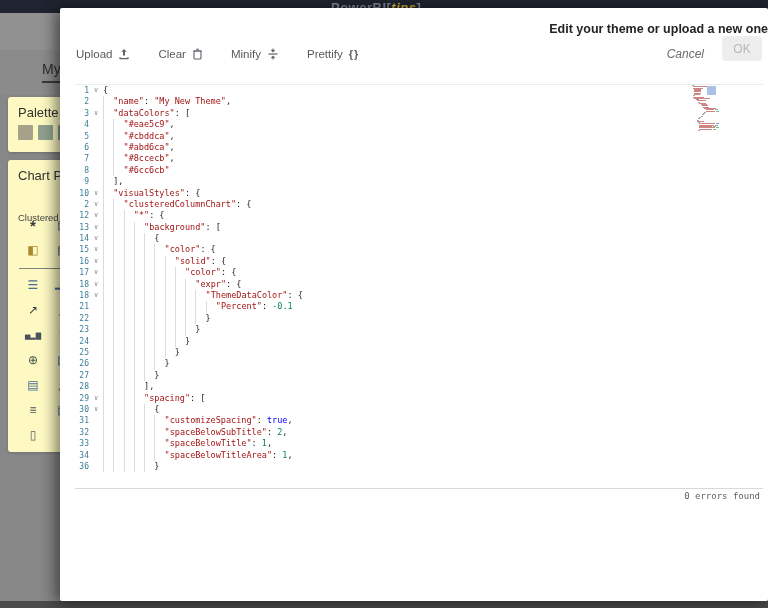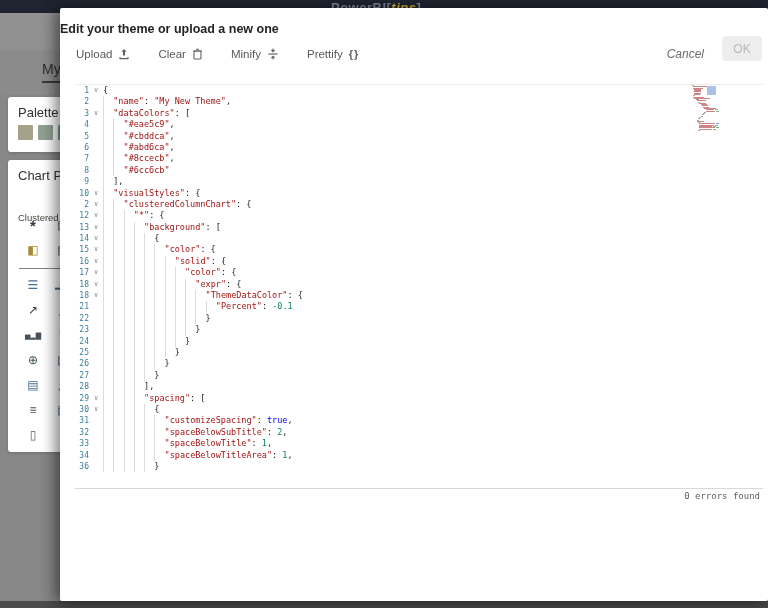--- a/index.html
+++ b/index.html
@@ -8,37 +8,37 @@
 
   
   .underlay{position:absolute;inset:0;background:#878787;}
   .band-upper{position:absolute;left:0;top:13px;width:768px;height:37px;background:#919191;}
   .band-lower{position:absolute;left:0;top:50px;width:768px;height:45px;background:#8b8b8b;}
   .topbar{position:absolute;left:0;top:0;width:768px;height:13px;background:#1f2430;overflow:hidden;z-index:1;}
   .brand{position:absolute;left:331px;top:0;font-size:13px;font-weight:bold;color:#7c8795;white-space:nowrap;letter-spacing:.5px;}
   .brand .tips{color:#d2a73e;font-style:italic;font-weight:bold;}
   .tab-my{position:absolute;left:42px;top:61px;font-size:14px;color:#2e2e2b;}
   .tab-underline{position:absolute;left:42px;top:81px;width:40px;height:2px;background:#3a3a36;}
-  .card{position:absolute;background:#ffffff;border-radius:3px;box-shadow:0 1px 3px rgba(0,0,0,.18);}
+  .card{position:absolute;background:#fef9c3;border-radius:3px;box-shadow:0 1px 3px rgba(0,0,0,.18);}
   .palette-card{left:8px;top:97px;width:84px;height:55px;}
   .chart-card{left:8px;top:160px;width:84px;height:292px;}
   .card-title{position:absolute;left:10px;top:8px;font-size:13px;color:#313130;}
   .card-sub{position:absolute;left:10px;top:52px;font-size:9.5px;color:#45453f;}
   .swatches{position:absolute;left:10px;top:28px;display:flex;gap:5px;}
   .swatch{width:15px;height:15px;border-radius:1px;}
   .icon-grid{position:absolute;left:10px;top:58px;width:64px;display:grid;
              grid-template-columns:30px 30px;row-gap:10px;justify-items:center;align-items:center;}
   .vis-icon{font-size:12px;line-height:15px;height:15px;}
   .grid-divider{grid-column:1 / span 2;width:58px;height:1px;background:#82827e;margin:-2px 0;}
   .bottom-strip{position:absolute;left:0;top:601px;width:768px;height:7px;background:#4b4b4b;z-index:1;}
 
   
   .dialog{position:absolute;left:60px;top:8px;width:708px;height:593px;background:#ffffff;
           border-radius:2px;box-shadow:-5px 0 14px rgba(0,0,0,.35),0 4px 18px rgba(0,0,0,.3);z-index:2;}
-  .dlg-title{position:absolute;left:0;top:14px;width:100%;text-align:left;
+  .dlg-title{position:absolute;left:0;top:14px;width:100%;text-align:right;
              font-size:12.5px;font-weight:bold;color:#252423;}
   .toolbar{position:absolute;left:12px;top:38px;display:flex;gap:20px;align-items:center;}
   .tb-btn{display:flex;align-items:center;gap:6px;background:none;border:none;padding:2px 4px;
           font-family:"Liberation Sans",sans-serif;font-size:11.5px;color:#595959;cursor:pointer;}
   .tb-ic{flex:0 0 auto;}
   .braces{font-size:11px;font-weight:bold;color:#5f6368;letter-spacing:1px;}
   .cancel-btn{position:absolute;right:58px;top:38px;background:none;border:none;
               font-family:"Liberation Sans",sans-serif;font-size:12px;color:#6b6b6b;cursor:pointer;font-style:italic;}
   .ok-btn{position:absolute;right:6px;top:28px;width:40px;height:25px;background:#ededed;border:none;
           border-radius:4px;font-family:"Liberation Sans",sans-serif;font-size:12px;color:#b9b9b9;}

